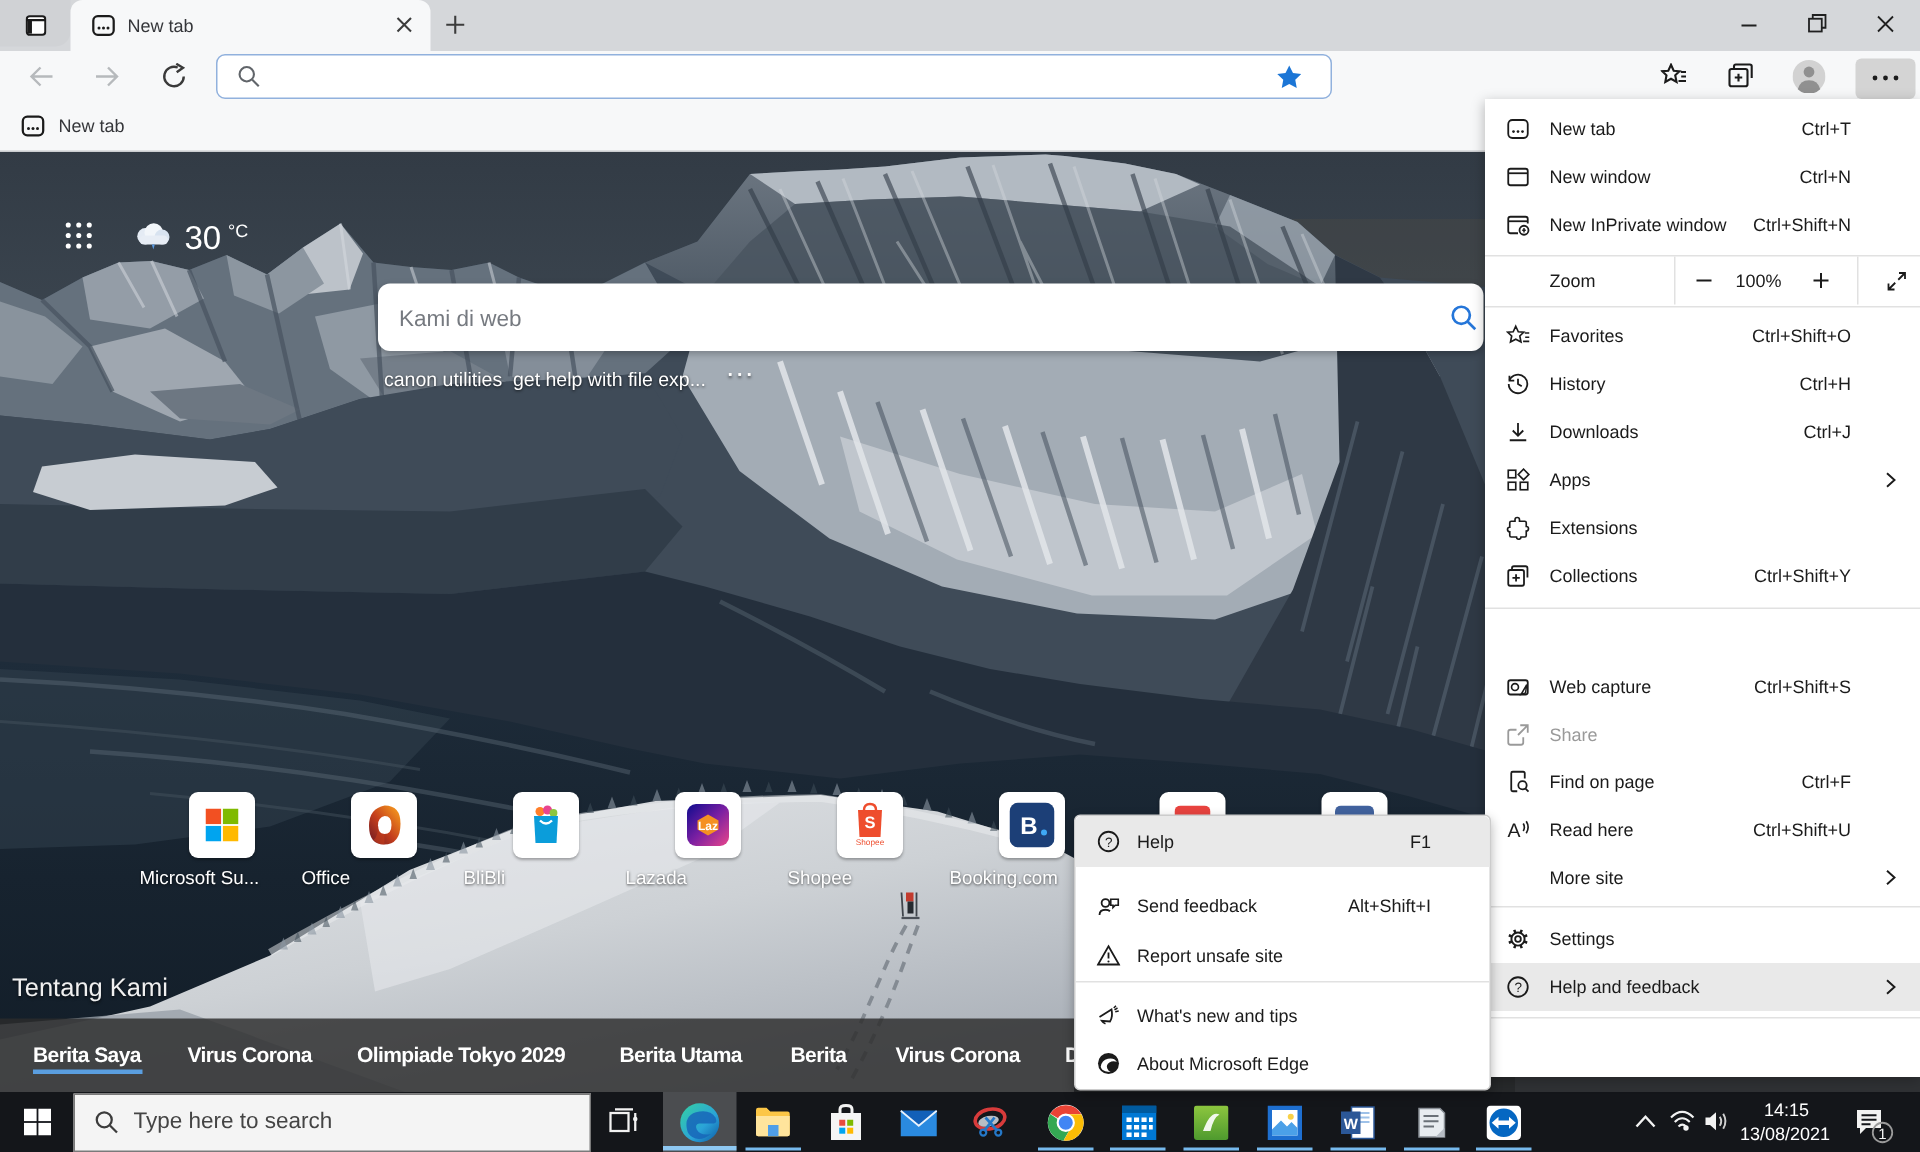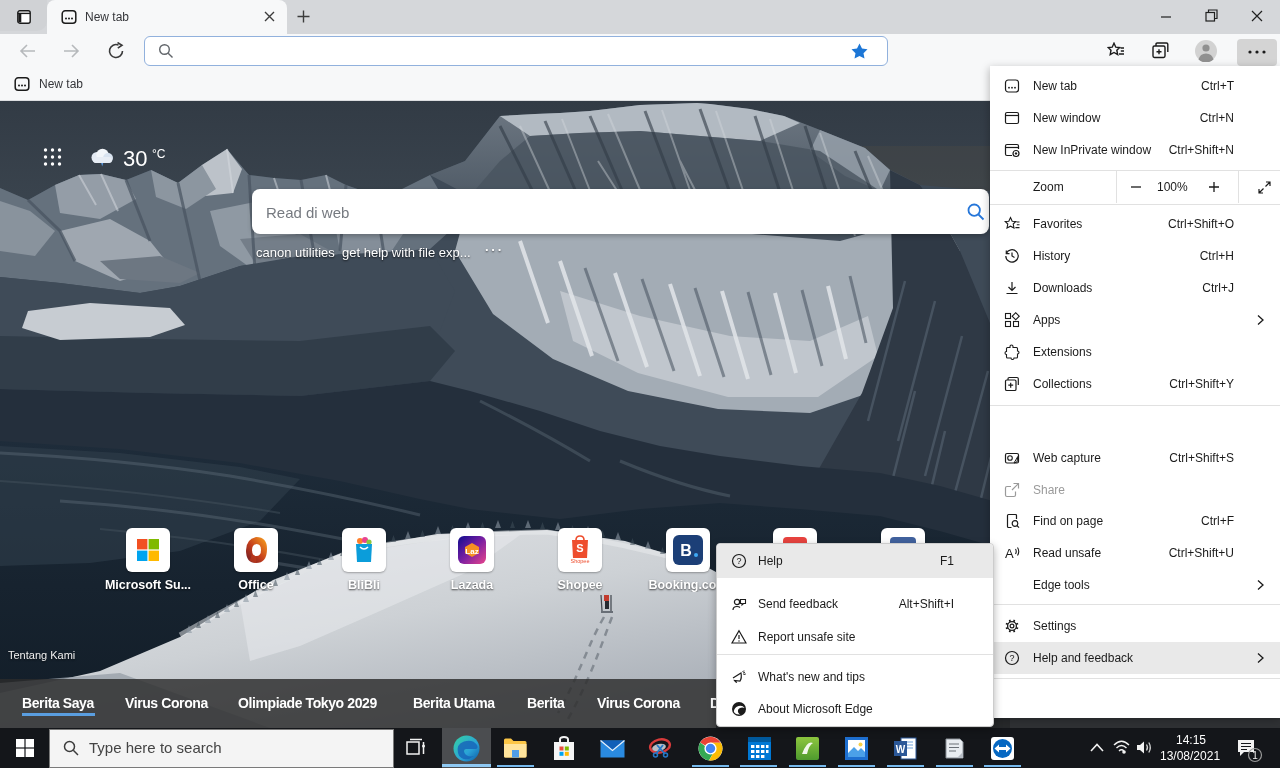--- a/index.html
+++ b/index.html
@@ -14,21 +14,21 @@
   #tabactions { left:0; top:0; width:47px; height:31px; background:#d0d2d5; border-radius:0 0 10px 0; }
   #toolbar { left:0; top:34px; width:1280px; height:34px; background:#f7f8f9; }
   #addrbar { left:144px; top:36px; width:744px; height:30px; background:#fff; border:1.5px solid #91b1dd; border-radius:6px; }
   #favbar { left:0; top:68px; width:1280px; height:33px; background:#f7f8f9; border-bottom:1px solid #dcdee0; }
   .navtxt { font-size:12px; color:#35363a; }
 
   
   #page { left:0; top:101px; width:1280px; height:627px; background:#2c3540; }
   #searchbox { left:252px; top:189px; width:737px; height:45px; background:#fff; border-radius:8px; box-shadow:0 2px 5px rgba(0,0,0,.25); }
   .tile { position:absolute; top:528px; width:44px; height:44px; background:#fff; border-radius:6px; box-shadow:0 1px 2px rgba(0,0,0,.3); }
-  .tlabel { position:absolute; top:578px; width:110px; text-align:center; color:#fff; font-size:12.5px; font-weight:bold; text-shadow:0 1px 2px rgba(0,0,0,.7); white-space:nowrap; overflow:hidden; }
+  .tlabel { position:absolute; top:578px; width:110px; text-align:left; color:#fff; font-size:12.5px; font-weight:normal; text-shadow:0 1px 2px rgba(0,0,0,.7); white-space:nowrap; overflow:hidden; }
 
   
   #newsbar { left:0; top:679px; width:1280px; height:49px; background:rgba(44,44,44,0.82); }
   .news { position:absolute; top:16px; color:#fff; font-size:14px; font-weight:bold; letter-spacing:-0.4px; white-space:nowrap; }
 
   
   #menu { left:990px; top:66px; width:290px; height:652px; background:#fff; box-shadow:-1px 2px 8px rgba(0,0,0,.25); }
   #submenu { left:716px; top:543px; width:278px; height:184px; background:#fff; border:1px solid #ccc; border-radius:4px; box-shadow:0 3px 8px rgba(0,0,0,.3); }
   .mi { position:absolute; left:0; width:100%; height:32px; }
   .mtext { position:absolute; left:43px; top:50%; transform:translateY(-50%); font-size:12px; color:#1b1b1b; white-space:nowrap; }
@@ -184,21 +184,21 @@
         <circle cx="13.5" cy="7" r="6.2" fill="#f2f6fa"></circle>
         <circle cx="19" cy="10" r="5" fill="#d8e3f0"></circle>
         <rect x="4" y="9" width="19" height="6" rx="3" fill="#e7edf5"></rect>
         <path d="M12.2 15 l2 0 l-1 3.4 z" fill="#5b9be4"></path>
       </g>
     </svg>
     <span class="a" style="left:123px;top:146px;color:#fff;font-size:22px;">30</span>
     <span class="a" style="left:152px;top:147px;color:#fff;font-size:12px;">°C</span>
 
     <div id="searchbox" class="a"></div>
-    <span class="a" style="left:266px;top:204px;font-size:15px;color:#767a80">Read di web</span>
+    <span class="a" style="left:266px;top:204px;font-size:15px;color:#767a80">Kami di web</span>
     <svg class="a" style="left:967px;top:203px" width="18" height="18" viewBox="0 0 18 18">
       <circle cx="7.2" cy="7.2" r="5.7" fill="none" stroke="#2576d9" stroke-width="1.8"></circle>
       <path d="M11.5 11.5 L16.5 16.5" stroke="#2576d9" stroke-width="1.8"></path>
     </svg>
 
     <span class="a" style="left:256px;top:245px;color:#fff;font-size:13px;text-shadow:0 1px 2px rgba(0,0,0,.75)">canon utilities</span>
     <span class="a" style="left:342px;top:245px;color:#fff;font-size:13px;text-shadow:0 1px 2px rgba(0,0,0,.75)">get help with file exp...</span>
     <span class="a" style="left:485px;top:242px;color:#fff;font-size:13px;font-weight:bold;letter-spacing:2px;text-shadow:0 1px 2px rgba(0,0,0,.6)">···</span>
 
     <div class="tile" style="left:126px">
@@ -272,21 +272,21 @@
         <rect x="0" y="0" width="24" height="26" rx="4" fill="#e8433f"></rect>
       </svg>
     </div>
     <div class="tile" style="left:881px">
       <svg style="position:absolute;left:9px;top:9px" width="26" height="26" viewBox="0 0 26 26">
         <rect x="0" y="0" width="26" height="26" rx="4" fill="#41629e"></rect>
         <text x="16" y="23" font-family="Liberation Serif" font-size="20" font-weight="bold" fill="#fff" text-anchor="middle">f</text>
       </svg>
     </div>
 
-    <span class="a" style="left:8px;top:649px;color:#f0f0f0;font-size:11px;text-shadow:0 1px 2px rgba(0,0,0,.6)">Tentang Kami</span>
+    <span class="a" style="left:8px;top:649px;color:#f0f0f0;font-size:17px;text-shadow:0 1px 2px rgba(0,0,0,.6)">Tentang Kami</span>
   </div>
 
   <div id="newsbar" class="a">
     <span class="news" style="left:22px">Berita Saya</span>
     <div class="a" style="left:22px;top:34px;width:73px;height:3px;background:#5a9ee0"></div>
     <span class="news" style="left:125px">Virus Corona</span>
     <span class="news" style="left:238px">Olimpiade Tokyo 2029</span>
     <span class="news" style="left:413px">Berita Utama</span>
     <span class="news" style="left:527px">Berita</span>
     <span class="news" style="left:597px">Virus Corona</span>
@@ -671,25 +671,25 @@
           <path d="M13 12.7 L15 14.7" stroke="#1b1b1b" stroke-width="1.2"></path>
         </svg>
       <span class="mtext">Find on page</span>
         <span class="msc">Ctrl+F</span>
     </div>
     <div class="mi" style="top:471px">
       <svg class="mico" viewBox="0 0 16 16">
           <text x="1" y="13" font-family="Liberation Sans" font-size="13" fill="#1b1b1b">A</text>
           <path d="M11.5 4 Q13 6.5 11.5 9 M13.5 2.5 Q16 6.5 13.5 10.5" fill="none" stroke="#1b1b1b" stroke-width="1.1"></path>
         </svg>
-      <span class="mtext">Read unsafe</span>
+      <span class="mtext">Read here</span>
         <span class="msc">Ctrl+Shift+U</span>
     </div>
     <div class="mi" style="top:503px">
-      <span class="mtext">Edge tools</span>
+      <span class="mtext">More site</span>
       <svg class="mchev" viewBox="0 0 12 12">
           <path d="M4 1.5 L9 6 L4 10.5" fill="none" stroke="#1b1b1b" stroke-width="1.3"></path>
         </svg>
     </div>
     <div class="msep" style="top:538px"></div>
     <div class="mi" style="top:544px">
       <svg class="mico" viewBox="0 0 16 16">
           <circle cx="8" cy="8" r="4.4" fill="none" stroke="#1b1b1b" stroke-width="1.3"></circle>
           <circle cx="8" cy="8" r="1.9" fill="none" stroke="#1b1b1b" stroke-width="1.2"></circle>
           <path d="M12.1 9.7 L14.1 10.5 M9.7 12.1 L10.5 14.1 M6.3 12.1 L5.5 14.1 M3.9 9.7 L1.9 10.5 M3.9 6.3 L1.9 5.5 M6.3 3.9 L5.5 1.9 M9.7 3.9 L10.5 1.9 M12.1 6.3 L14.1 5.5" stroke="#1b1b1b" stroke-width="1.7"></path>

